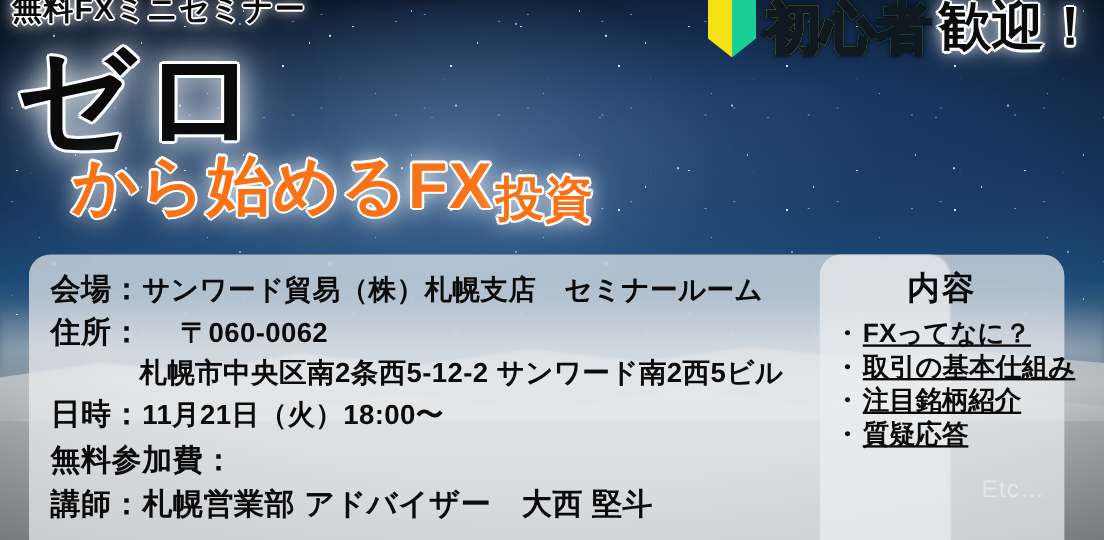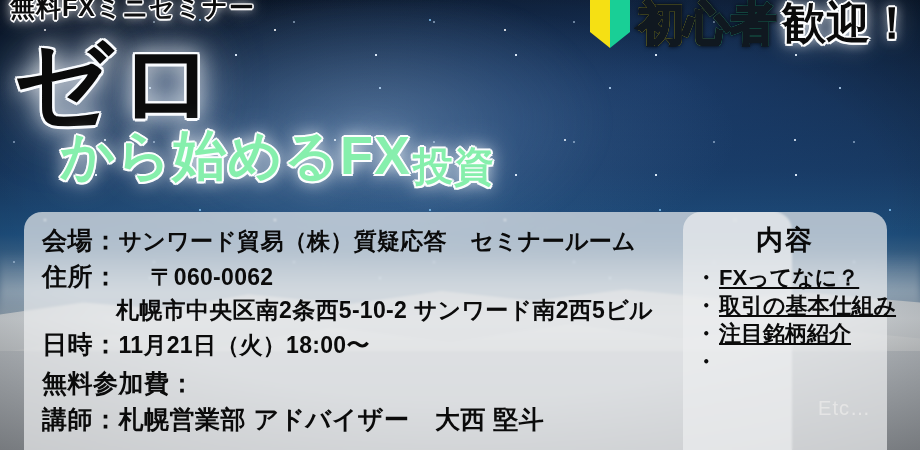--- a/index.html
+++ b/index.html
@@ -111,21 +111,21 @@
     letter-spacing:6px;
     text-shadow:
       0 0 22px rgba(255,255,255,.95),0 0 42px rgba(235,245,255,.78),
       0 0 60px rgba(210,230,255,.5),
       -2.5px 0 #fff,2.5px 0 #fff,0 -2.5px #fff,0 2.5px #fff,
       -2px -2px #fff,2px -2px #fff,-2px 2px #fff,2px 2px #fff;
     white-space:nowrap;
   }
   .title-sub{
     position:absolute;left:60px;top:128px;
-    font-size:54px;font-weight:700;line-height:1;color:#86efac;
+    font-size:54px;font-weight:700;line-height:1;color:#f97316;
     letter-spacing:1px;white-space:nowrap;
     text-shadow:
       0 0 16px rgba(255,255,255,.92),0 0 32px rgba(230,242,255,.65),
       -2px 0 #fff,2px 0 #fff,0 -2px #fff,0 2px #fff,
       -1.5px -1.5px #fff,1.5px -1.5px #fff,-1.5px 1.5px #fff,1.5px 1.5px #fff;
   }
   .title-sub .tail{font-size:40px;vertical-align:-6px;margin-left:2px;}
 
   
   .welcome{
@@ -223,28 +223,28 @@
       <path d="M22 0 L42 0 L42 34 L22 50 Z" fill="#19cf96"></path>
     </svg>
     <span class="beginner">初心者</span>
     <span class="welcome-word">歓迎！</span>
   </div>
 
   <div class="panel" id="info-panel">
     <div class="info-lines">
       <div class="iline r1">
         <span class="lbl">会場：</span>
-        <span class="val">サンワード貿易（株）質疑応答　セミナールーム</span>
+        <span class="val">サンワード貿易（株）札幌支店　セミナールーム</span>
       </div>
       <div class="iline r2">
         <span class="lbl">住所：</span>
         <span class="val">〒060-0062</span>
       </div>
       <div class="iline indent r3">
-        <span class="val">札幌市中央区南2条西5-10-2 サンワード南2西5ビル</span>
+        <span class="val">札幌市中央区南2条西5-12-2 サンワード南2西5ビル</span>
       </div>
       <div class="iline r4">
         <span class="lbl">日時：</span>
         <span class="val">11月21日（火）18:00〜</span>
       </div>
       <div class="iline r5">
         <span class="lbl">無料</span>
         <span class="lbl">参加費：</span>
       </div>
       <div class="iline">
@@ -264,18 +264,19 @@
       <div class="citem">
         <span class="dot">・</span>
         <span class="txt">取引の基本仕組み</span>
       </div>
       <div class="citem">
         <span class="dot">・</span>
         <span class="txt">注目銘柄紹介</span>
       </div>
       <div class="citem">
         <span class="dot">・</span>
+        <span class="txt">質疑応答</span>
       </div>
     </div>
     <div class="etc">Etc…</div>
   </div>
 
 </div>
 
 </body></html>

